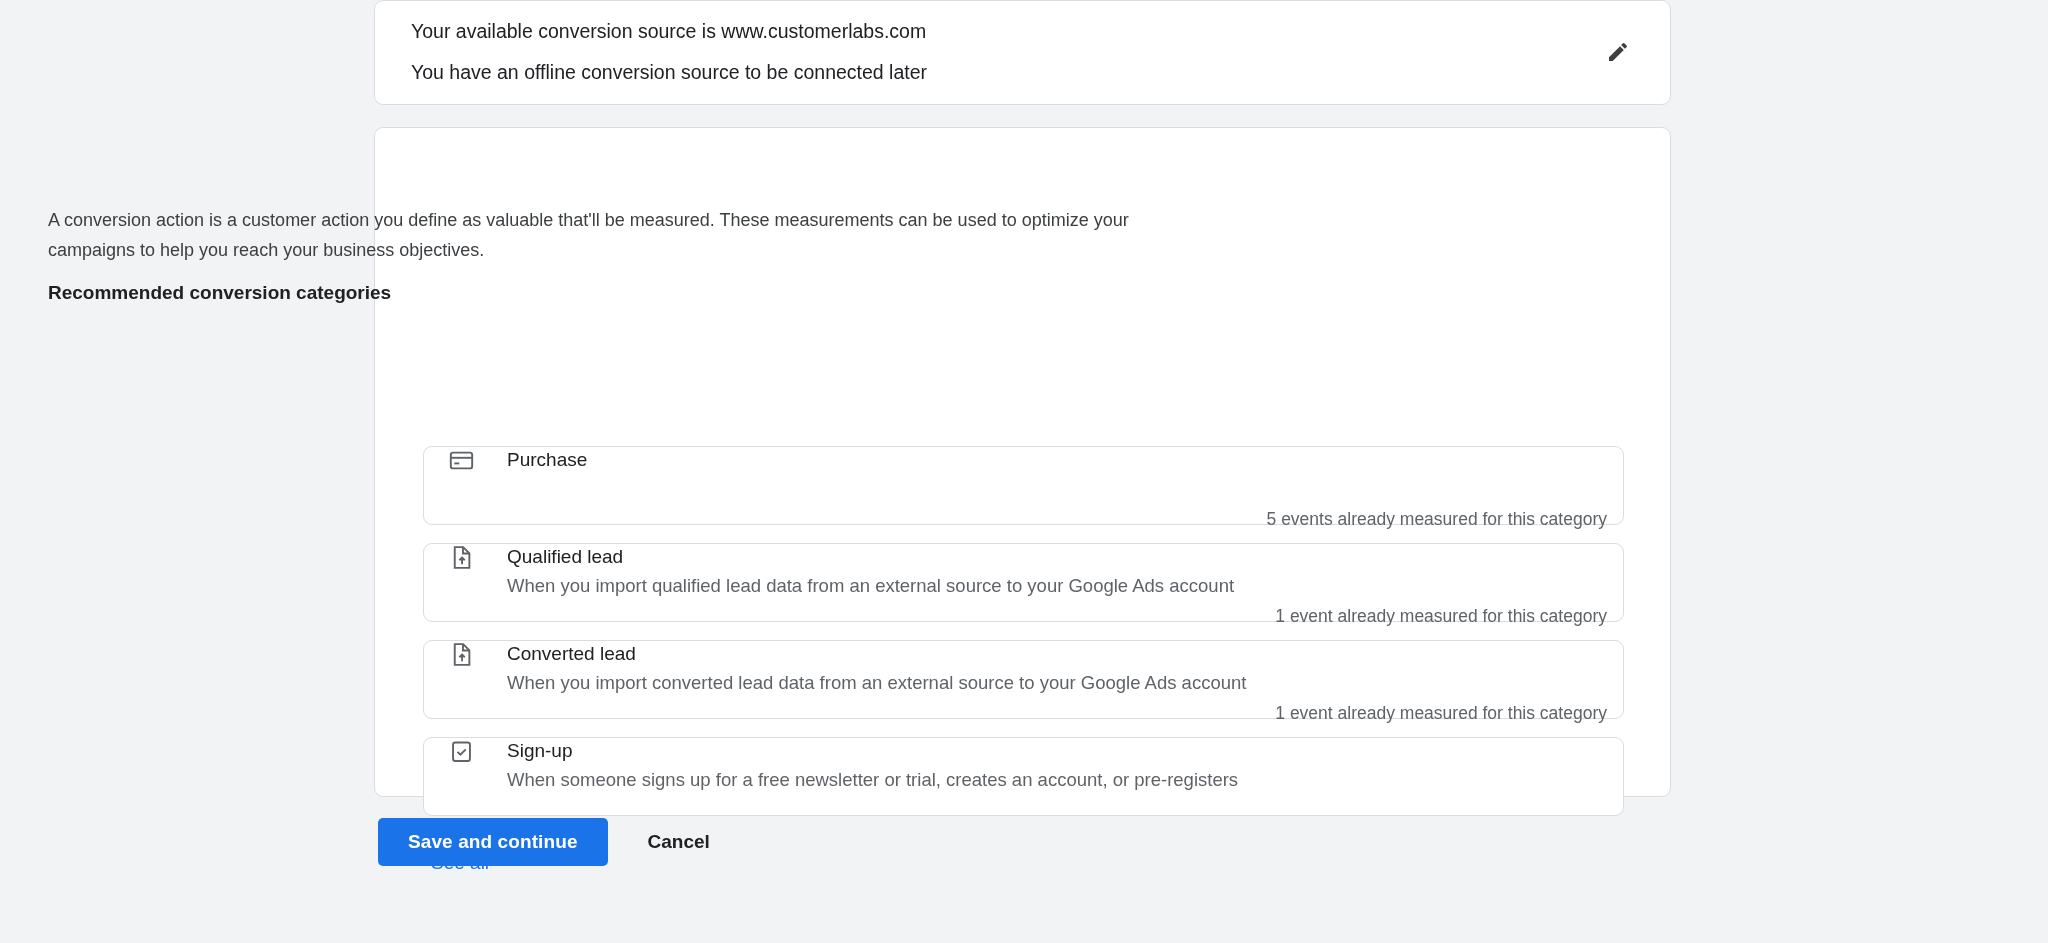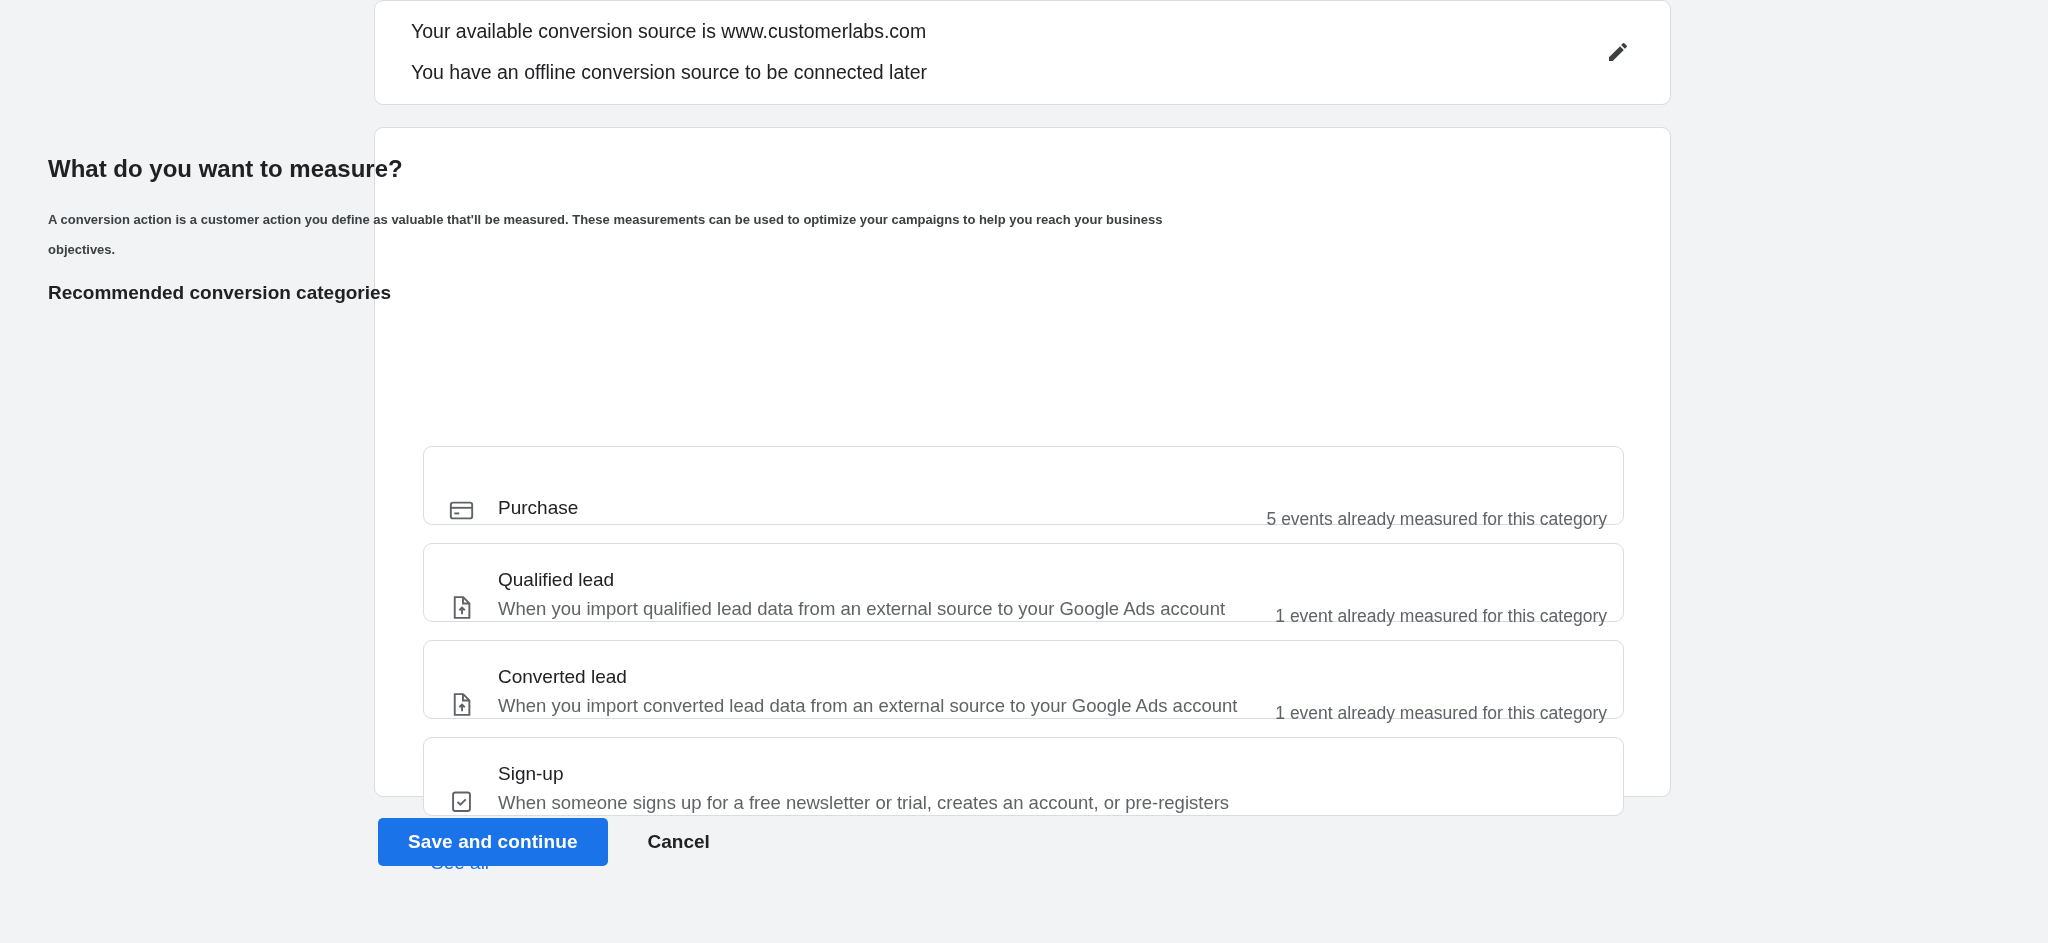--- a/index.html
+++ b/index.html
@@ -78,24 +78,23 @@
     top: 155px;
     font-size: 24px;
     font-weight: bold;
     color: #202124;
   }
   .main-desc {
     position: absolute;
     left: 48px;
     top: 205px;
     width: 1140px;
-    font-size: 13px;
+    font-size: 18px;
     line-height: 30px;
     color: #3c4043;
-    font-weight: bold;
   }
   .section-label {
     position: absolute;
     left: 48px;
     top: 282px;
     font-size: 19px;
     font-weight: bold;
     color: #202124;
   }
 
@@ -109,21 +108,22 @@
   .option {
     position: relative;
     box-sizing: border-box;
     border: 1px solid #dadce0;
     border-radius: 9px;
     background: #ffffff;
     height: 79px;
     margin-bottom: 18px;
     cursor: pointer;
     display: flex;
-    align-items: flex-end;
+    align-items: flex-start;
+    gap: 9px;
   }
   .option .icon-wrap {
     width: 74px;
     min-width: 74px;
     display: flex;
     align-items: center;
     justify-content: center;
     color: #5f6368;
   }
   .option .texts {
@@ -278,21 +278,20 @@
         <div class="texts">
           <div class="opt-title">Sign-up</div>
           <div class="opt-sub">When someone signs up for a free newsletter or trial, creates an account, or pre-registers</div>
         </div>
         <div class="meta"></div>
       </div>
 
     </div>
   </div>
 
-  <div class="main-title">What do you want to measure?</div>
   <div class="main-desc">A conversion action is a customer action you define as valuable that'll be measured. These measurements can be used to optimize your campaigns to help you reach your business objectives.</div>
   <div class="section-label">Recommended conversion categories</div>
 
   <div class="footer">
     <button class="btn-primary">Save and continue</button>
     <button class="btn-text">Cancel</button>
   </div>
 
 </div>
 

